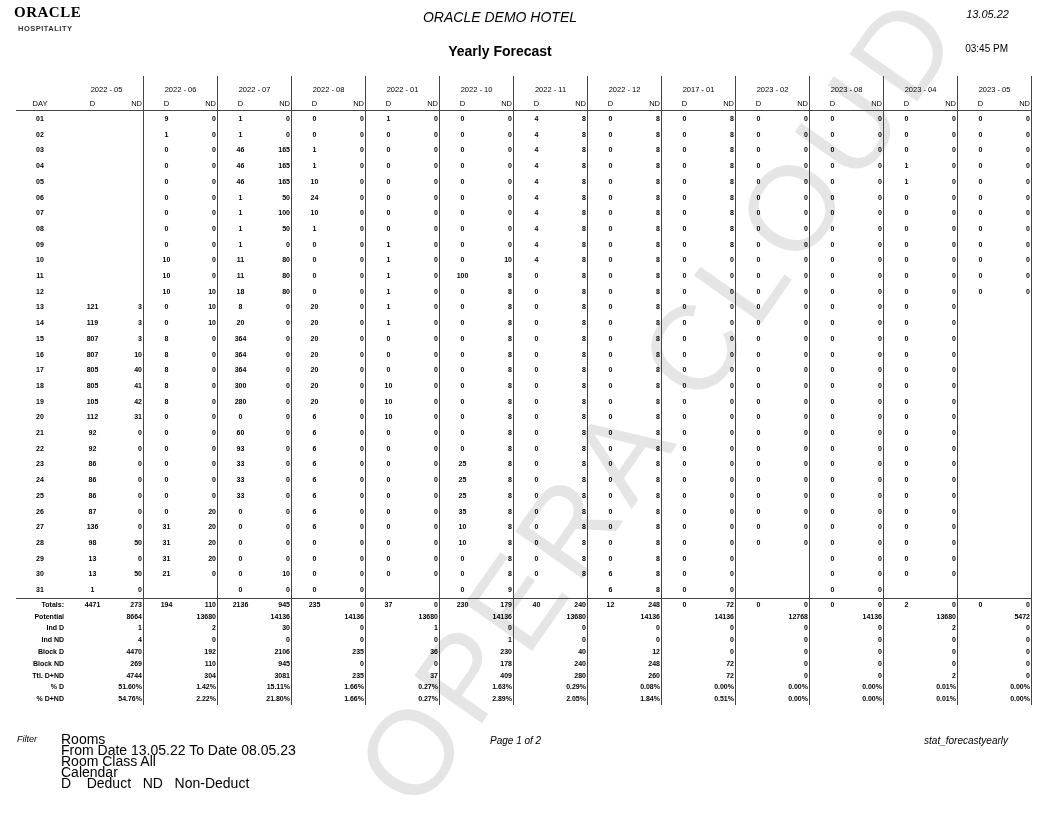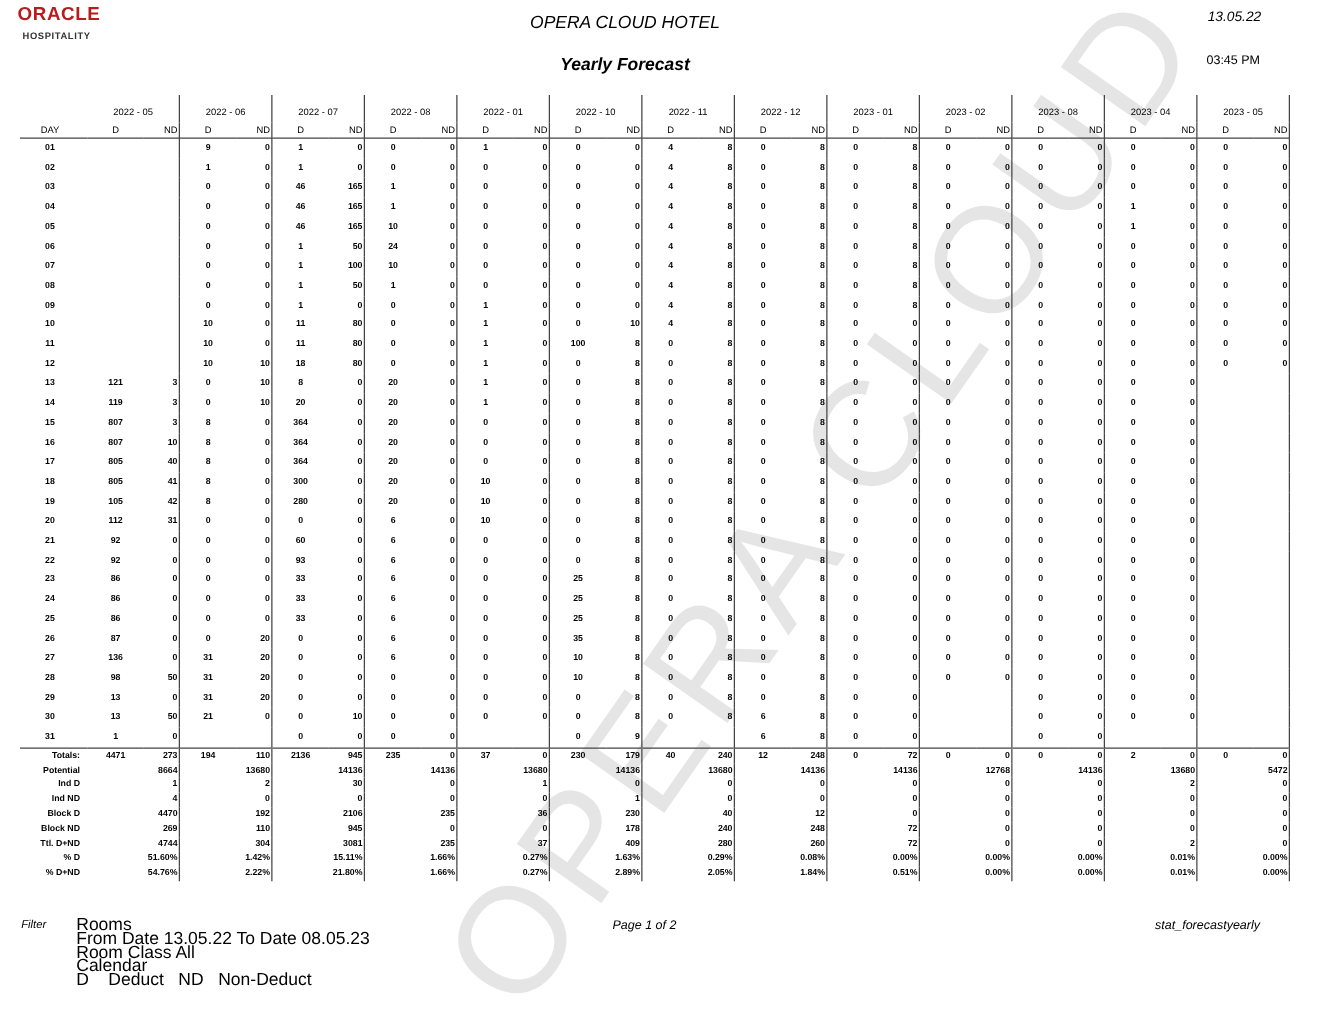--- a/index.html
+++ b/index.html
@@ -1,26 +1,26 @@
 <!DOCTYPE html>
 <html><head>
 <meta charset="utf-8">
 <style>
   html, body { margin: 0; padding: 0; background: #ffffff; }
   body { width: 1054px; height: 814px; position: relative; overflow: hidden;
          font-family: "Liberation Sans", sans-serif; color: #000; }
   .logo { position: absolute; left: 14px; top: 4px; width: 72px; }
-  .logo-word { font-family: Liberation Sans, sans-serif; font-weight: bold; font-size: 15px;
-               color: #b91c1c; letter-spacing: 0.5px; line-height: 16px; }
+  .logo-word { font-family: Liberation Serif, serif; font-weight: bold; font-size: 15px;
+               color: #000000; letter-spacing: 0.5px; line-height: 16px; }
   .logo-sub { font-size: 7.5px; font-weight: bold; color: #333; letter-spacing: 0.5px;
               margin-left: 4px; margin-top: 4px; }
   .hotel { position: absolute; left: 0; width: 1000px; text-align: center; top: 9px;
            font-size: 14px; font-style: italic; }
   .title { position: absolute; left: 0; width: 1000px; text-align: center; top: 43px;
-           font-size: 14px; font-style: italic; font-weight: bold; }
+           font-size: 14px; font-weight: bold; }
   .date { position: absolute; right: 45px; top: 8px; font-size: 11px; font-style: italic; }
   .time { position: absolute; right: 46px; top: 43px; font-size: 10px; }
 
   table.grid { position: absolute; left: 16px; top: 76px; border-collapse: collapse;
                font-size: 7px; table-layout: fixed; }
   table.grid td, table.grid th { padding: 0; height: 16px; line-height: 16px; }
   .daycol { width: 48px; text-align: center; padding-right: 6px !important; font-weight: bold; }
   .dcol { width: 45px; text-align: center; font-weight: bold; }
   .ndcol { width: 27px; text-align: right; font-weight: bold; padding-right: 1px !important; border-right: 1.5px solid #444; }
   .mhead { font-weight: normal; text-align: center; font-size: 7.5px; border-right: 1.5px solid #444; height: 22px !important; vertical-align: bottom; }
@@ -42,40 +42,40 @@
                letter-spacing: 8px; white-space: nowrap; pointer-events: none;
                font-family: "Liberation Sans", sans-serif; }
 </style>
 </head>
 <body>
 
 <div class="logo">
   <div class="logo-word">ORACLE</div>
   <div class="logo-sub">HOSPITALITY</div>
 </div>
-<div class="hotel">OPERA CLOUD HOTEL</div>
+<div class="hotel">ORACLE DEMO HOTEL</div>
 <div class="title">Yearly Forecast</div>
 <div class="date">13.05.22</div>
 <div class="time">03:45 PM</div>
 
 <div class="watermark">OPERA CLOUD</div>
 
 <table class="grid">
   <thead>
     <tr id="month-row">
       <th class="daycol" style="border-right:none;"></th>
     <th colspan="2" class="mhead" style="border-left: none;">2022 - 05</th>
         <th colspan="2" class="mhead">2022 - 06</th>
         <th colspan="2" class="mhead">2022 - 07</th>
         <th colspan="2" class="mhead">2022 - 08</th>
         <th colspan="2" class="mhead">2022 - 01</th>
         <th colspan="2" class="mhead">2022 - 10</th>
         <th colspan="2" class="mhead">2022 - 11</th>
         <th colspan="2" class="mhead">2022 - 12</th>
-        <th colspan="2" class="mhead">2023 - 01</th>
+        <th colspan="2" class="mhead">2017 - 01</th>
         <th colspan="2" class="mhead">2023 - 02</th>
         <th colspan="2" class="mhead">2023 - 08</th>
         <th colspan="2" class="mhead">2023 - 04</th>
         <th colspan="2" class="mhead">2023 - 05</th>
       </tr>
     <tr id="sub-row">
       <th class="daycol subh">DAY</th>
     <th class="dcol subh">D</th>
         <th class="ndcol subh">ND</th>
         <th class="dcol subh">D</th>

